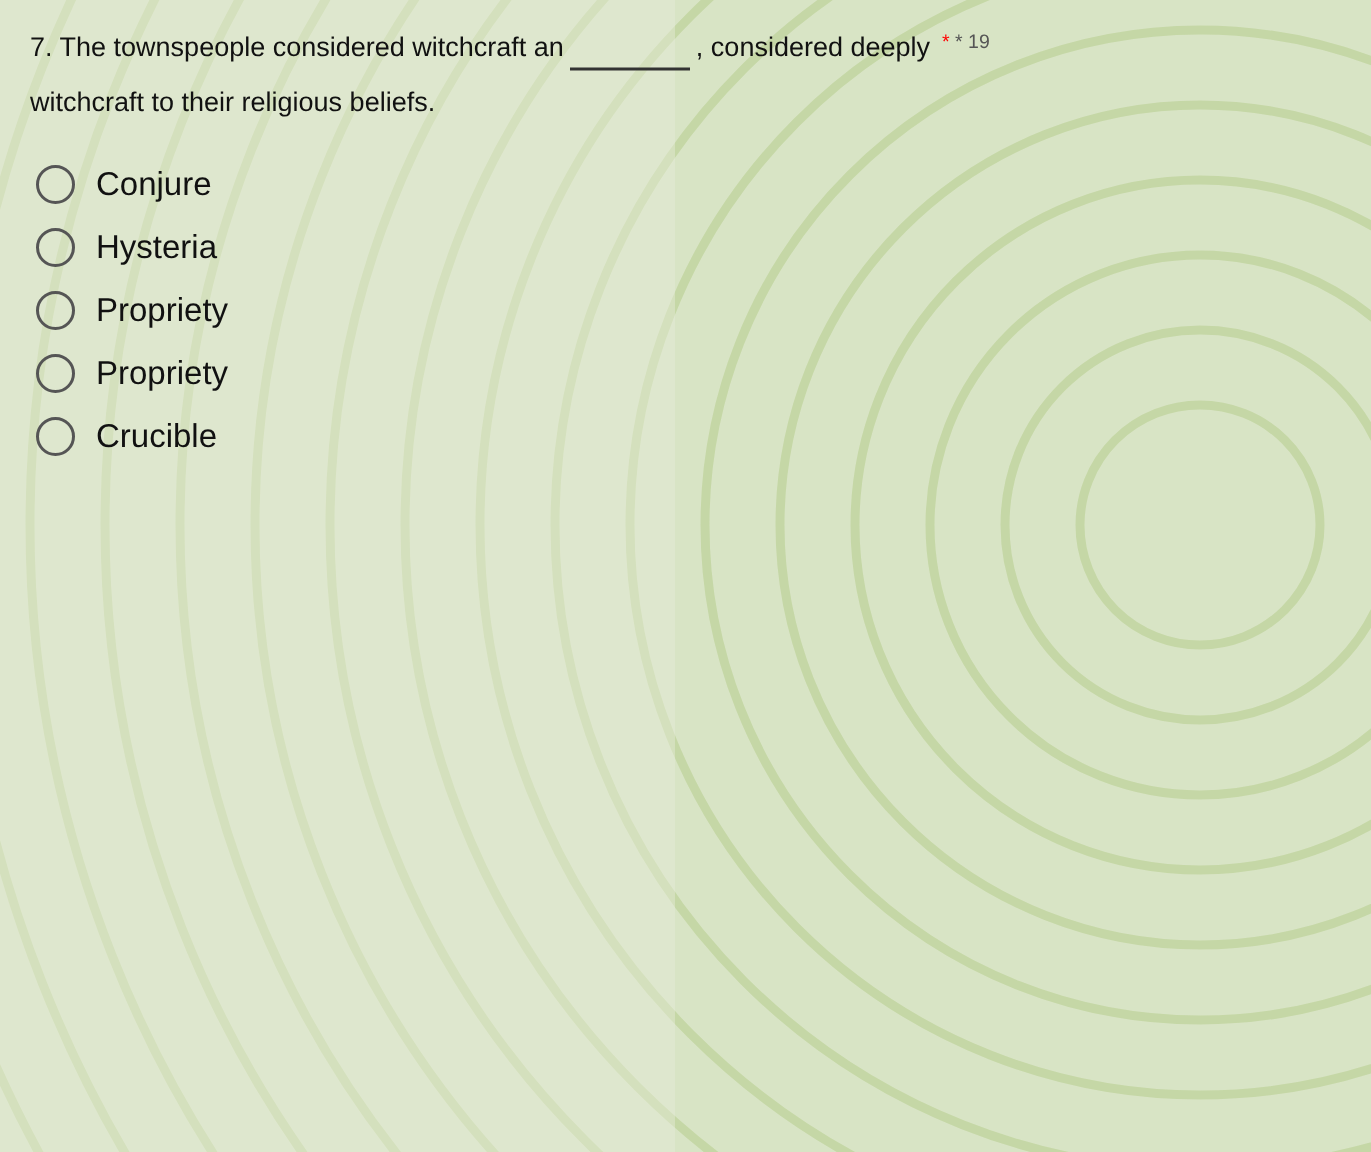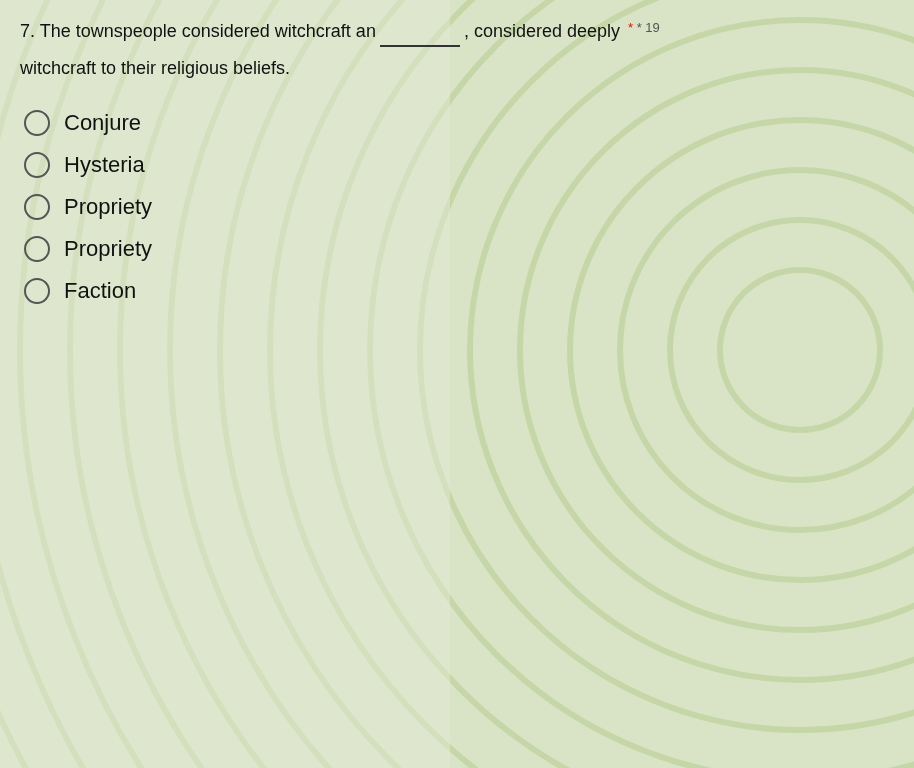--- a/index.html
+++ b/index.html
@@ -190,16 +190,16 @@
       <li class="option-item">
         <div class="radio-circle"></div>
         <span class="option-label">Propriety</span>
       </li>
       <li class="option-item">
         <div class="radio-circle"></div>
         <span class="option-label">Propriety</span>
       </li>
       <li class="option-item">
         <div class="radio-circle"></div>
-        <span class="option-label">Faction</span>
+        <span class="option-label">Crucible</span>
       </li>
     </ul>
 </div>
 
 </body></html>

